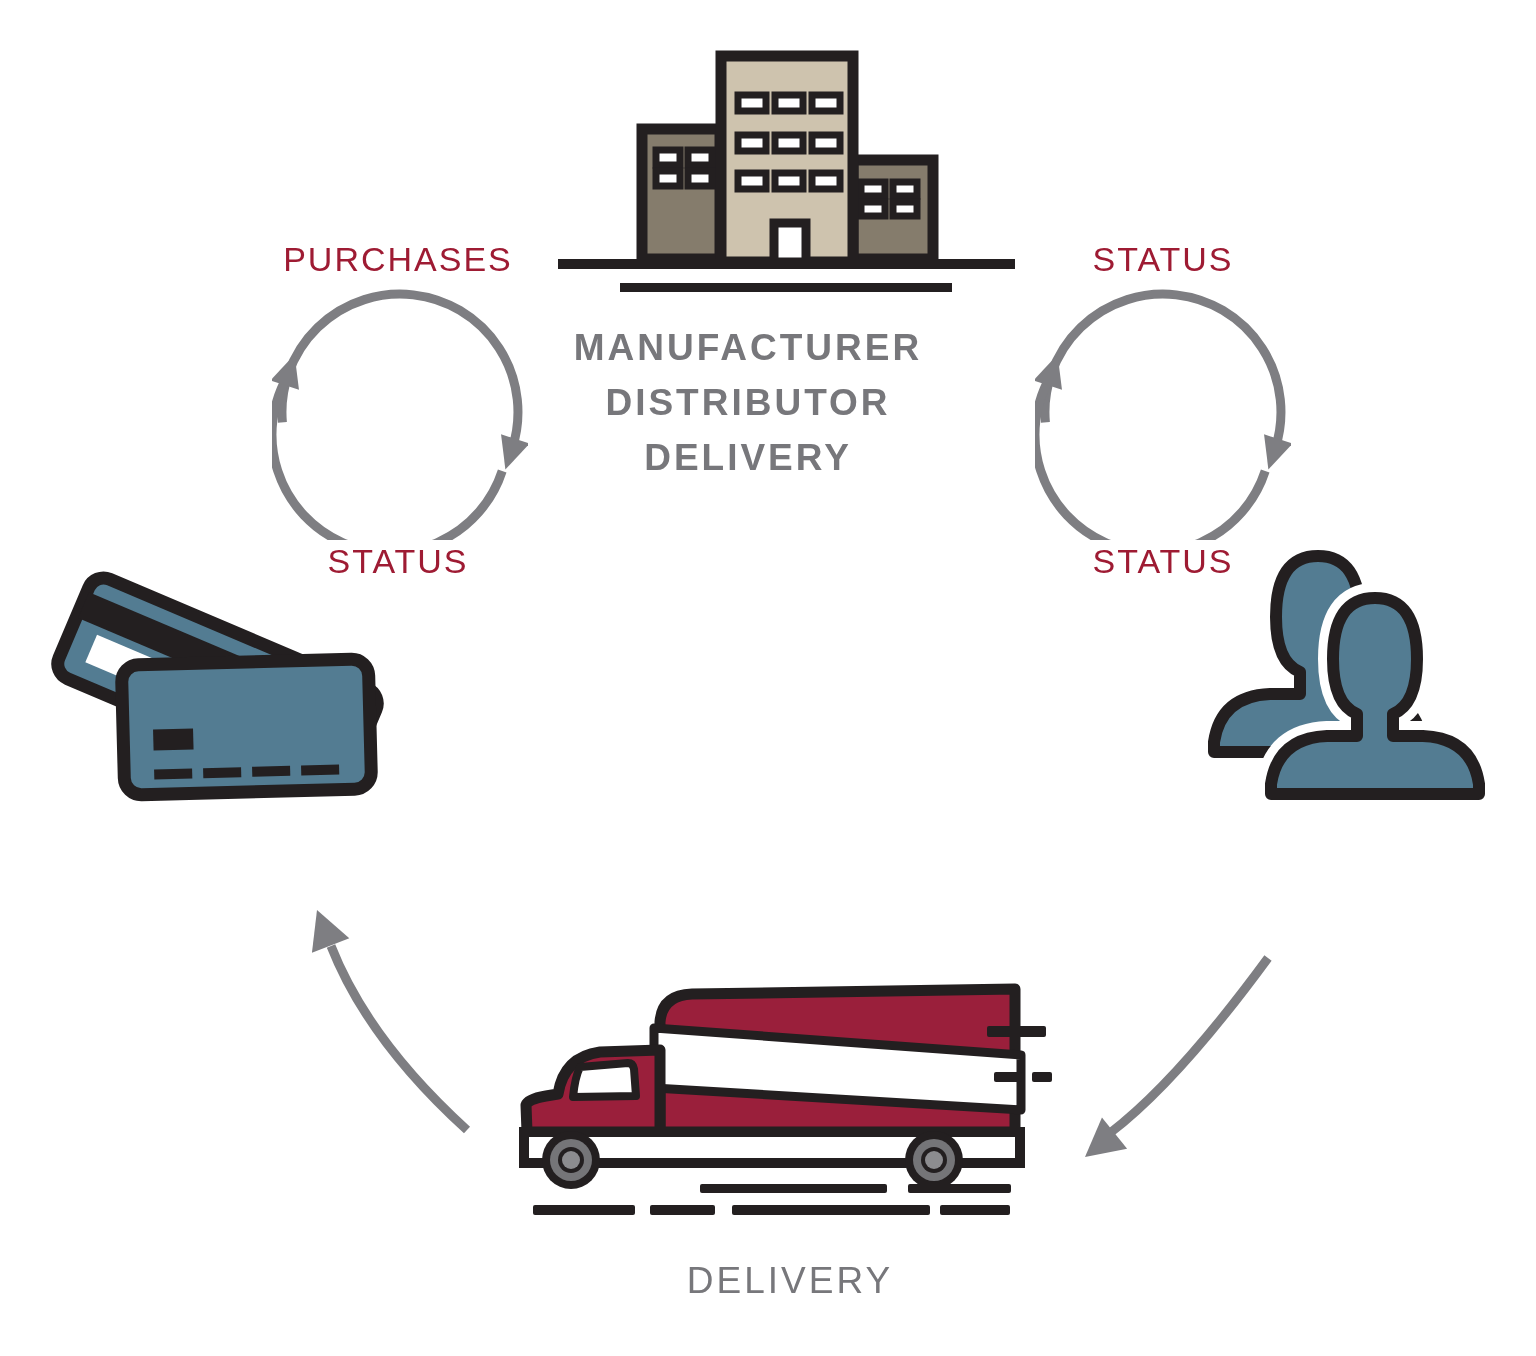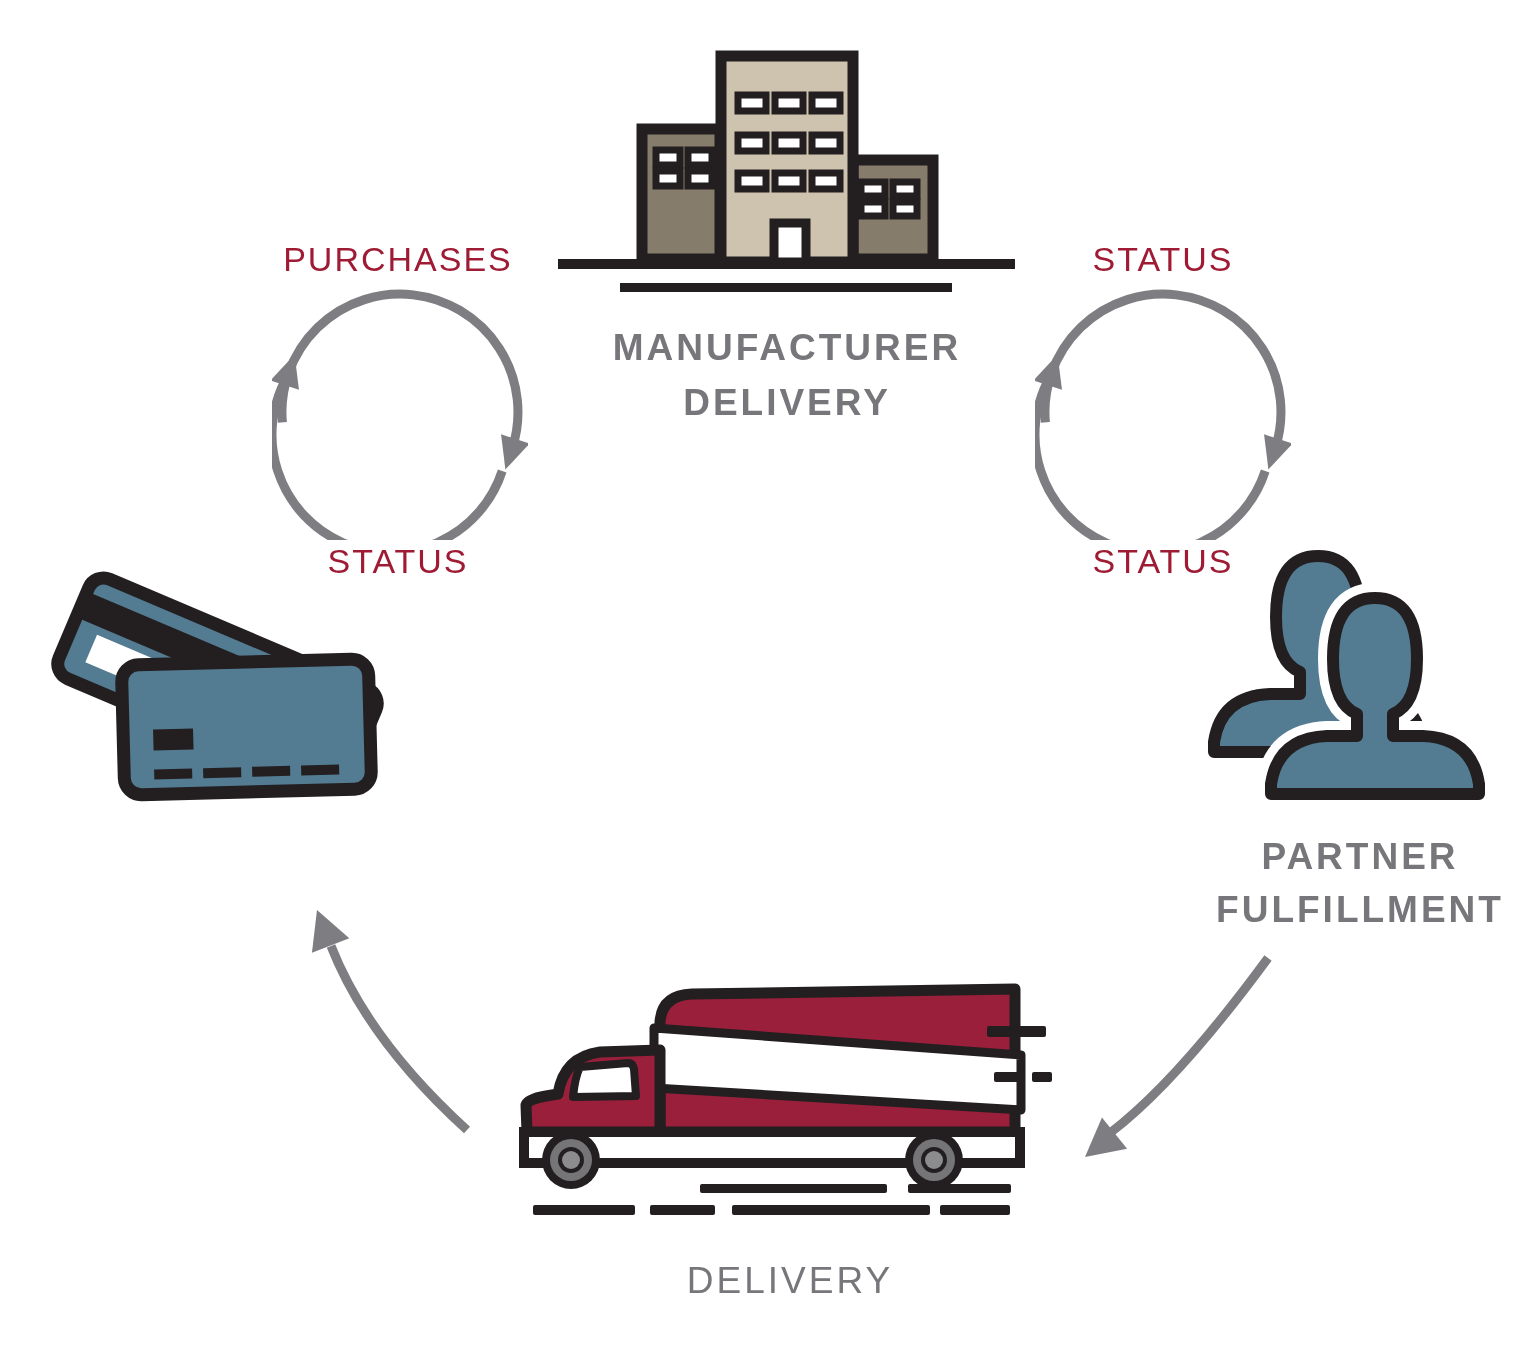--- a/index.html
+++ b/index.html
@@ -61,22 +61,23 @@
     <rect x="198" y="133" width="28" height="16" class="bld-win"></rect>
     <rect x="235" y="133" width="28" height="16" class="bld-win"></rect>
     <rect x="272" y="133" width="28" height="16" class="bld-win"></rect>
 
     <rect x="234" y="183" width="32" height="39" fill="#fff" stroke="var(--ink)" stroke-width="9"></rect>
 
     <rect x="18" y="219" width="457" height="10" class="ink"></rect>
     <rect x="80" y="243" width="332" height="9" class="ink"></rect>
   </svg>
 
-  <div class="stack stack-center" style="left:787px;top:320px">
+  <div class="stack stack-center" style="left:748px;top:320px">
     <div>MANUFACTURER</div>
+    <div>DISTRIBUTOR</div>
     <div>DELIVERY</div>
   </div>
 
   <div class="lbl lbl-red" style="left:398px;top:242px">PURCHASES</div>
   <svg class="abs" style="left:272px;top:284px" width="256" height="256" viewBox="0 0 256 256">
     <g id="cycle-glyph">
       <path class="cycle-arc" d="M 10.4 138.3 A 118 118 0 1 1 240.2 164.5"></path>
       <path class="cycle-head" transform="translate(240.2,164.5) rotate(108)" d="M22,0 L-10,-15 L-10,15 Z"></path>
       <path class="cycle-arc" d="M 230.2 187 A 118 118 0 1 1 15.8 91.5"></path>
       <path class="cycle-head" transform="translate(15.8,91.5) rotate(-72)" d="M22,0 L-10,-15 L-10,15 Z"></path>
@@ -107,24 +108,20 @@
   </svg>
 
   <svg class="abs" style="left:1200px;top:548px" width="300" height="270" viewBox="0 0 300 270">
     <defs>
       <path id="person-glyph" d="M-104 0 L-104 -10 Q-97 -56 -48 -58 L-18 -58 L-18 -80 Q-42 -90 -42 -135 Q-42 -196 0 -196 Q42 -196 42 -135 Q42 -90 18 -80 L18 -58 L48 -58 Q97 -56 104 -10 L104 0 Z"></path>
     </defs>
     <use href="#person-glyph" transform="translate(118,204)" class="person"></use>
     <use href="#person-glyph" transform="translate(175,246)" class="person-casing"></use>
     <use href="#person-glyph" transform="translate(175,246)" class="person"></use>
   </svg>
-  <div class="stack stack-partner" style="left:1360px;top:830px">
-    <div>PARTNER</div>
-    <div>FULFILLMENT</div>
-  </div>
 
   <svg class="abs" style="left:280px;top:880px" width="220" height="280" viewBox="0 0 220 280">
     <path class="flow-line" d="M187,250 Q88,160 51,66"></path>
     <path class="flow-head" transform="translate(37,30) rotate(-111)" d="M0,0 L-38,-20 L-38,20 Z"></path>
   </svg>
   <svg class="abs" style="left:1050px;top:930px" width="240" height="260" viewBox="0 0 240 260">
     <path class="flow-line" d="M218,28 Q127,152 60,203"></path>
     <path class="flow-head" transform="translate(35,227) rotate(141)" d="M0,0 L-38,-20 L-38,20 Z"></path>
   </svg>
 

